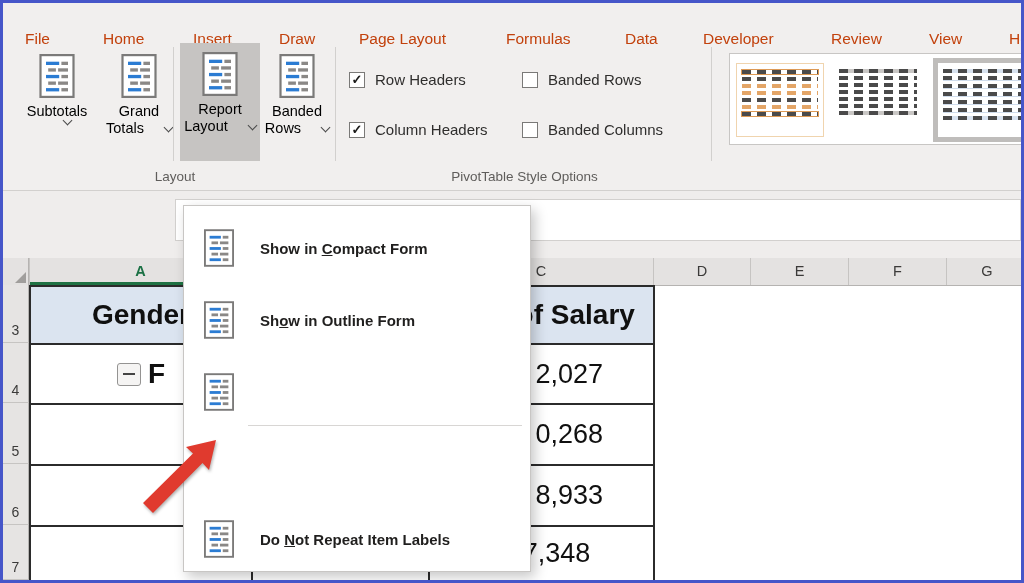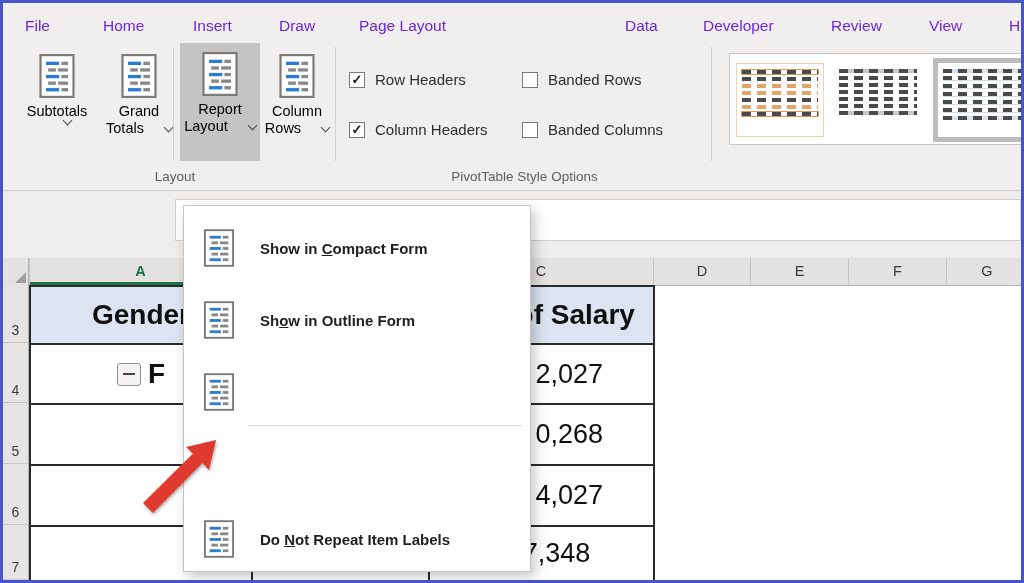--- a/index.html
+++ b/index.html
@@ -1,20 +1,20 @@
 <!DOCTYPE html>
 <html><head>
 <meta charset="utf-8">
 <style>
   html,body{margin:0;padding:0;background:#888;}
   #screen{position:relative;width:1024px;height:583px;box-sizing:border-box;border:3px solid #4656c9;
     background:#fff;font-family:"Liberation Sans",sans-serif;overflow:hidden;}
   
   .ribbon{position:absolute;left:0;top:0;width:100%;height:187px;background:#f1efee;border-bottom:1px solid #d2d0ce;}
-  .tab{position:absolute;top:4px;height:38px;line-height:38px;font-size:15.5px;color:#6d28d9;white-space:nowrap;cursor:default;}
+  .tab{position:absolute;top:17px;height:38px;line-height:38px;font-size:15.5px;color:#c2410c;white-space:nowrap;cursor:default;}
   .rbtn{position:absolute;top:42px;height:116px;display:flex;flex-direction:column;align-items:center;
     font-size:14.5px;color:#000000;text-align:center;}
   .rbtn.pressed{background:#c6c4c2;top:40px;height:118px;}
   .rbtn svg{margin-top:9px;}
   .l1{margin-top:5px;line-height:17px;}
   .l2{display:flex;align-items:center;gap:21px;line-height:17px;}
   .chev{display:inline-block;width:6px;height:6px;border-right:1.7px solid #4a4a4a;border-bottom:1.7px solid #4a4a4a;
     transform:rotate(45deg);margin-top:-3px;}
   .vsep{position:absolute;top:44px;height:114px;width:1px;background:#d2d0ce;}
   .cbrow{position:absolute;display:flex;align-items:center;gap:10px;font-size:15px;color:#2f2e2d;}
@@ -97,20 +97,21 @@
 </svg>
 
 <div id="screen">
 
   <div class="ribbon">
     <span class="tab" style="left:22px">File</span>
     <span class="tab" style="left:100px">Home</span>
     <span class="tab" style="left:190px">Insert</span>
     <span class="tab" style="left:276px">Draw</span>
     <span class="tab" style="left:356px">Page Layout</span>
+    <span class="tab" style="left:503px">Formulas</span>
     <span class="tab" style="left:622px">Data</span>
     <span class="tab" style="left:700px">Developer</span>
     <span class="tab" style="left:828px">Review</span>
     <span class="tab" style="left:926px">View</span>
     <span class="tab" style="left:1006px">Help</span>
 
     <div class="rbtn" style="left:12px;width:84px">
       <svg width="36" height="44" viewBox="0 0 32 40">
           <use href="#docicon"></use>
         </svg>
@@ -138,21 +139,21 @@
       <span class="l1">Report</span>
       <span class="l2">
           <span>Layout</span>
           <i class="chev"></i>
         </span>
     </div>
     <div class="rbtn" style="left:258px;width:72px">
       <svg width="36" height="44" viewBox="0 0 32 40">
           <use href="#docicon"></use>
         </svg>
-      <span class="l1">Column</span>
+      <span class="l1">Banded</span>
       <span class="l2">
           <span>Rows</span>
           <i class="chev"></i>
         </span>
     </div>
     <div class="vsep" style="left:332px"></div>
 
     <div class="cbrow" style="left:346px;top:68px">
       <span class="cbbox">
           <span>✓</span>
@@ -245,21 +246,21 @@
     </div>
     <div class="pcell"></div>
     <div class="pcell pnum">2,027</div>
 
     <div class="pcell"></div>
     <div class="pcell"></div>
     <div class="pcell pnum">0,268</div>
 
     <div class="pcell"></div>
     <div class="pcell"></div>
-    <div class="pcell pnum">4,027</div>
+    <div class="pcell pnum">8,933</div>
 
     <div class="pcell"></div>
     <div class="pcell">West</div>
     <div class="pcell">$67,348</div>
   </div>
 
   <div class="menu">
     <div class="mitem" style="top:10px">
       <svg width="30" height="38" viewBox="0 0 32 40">
           <use href="#docicon"></use>

